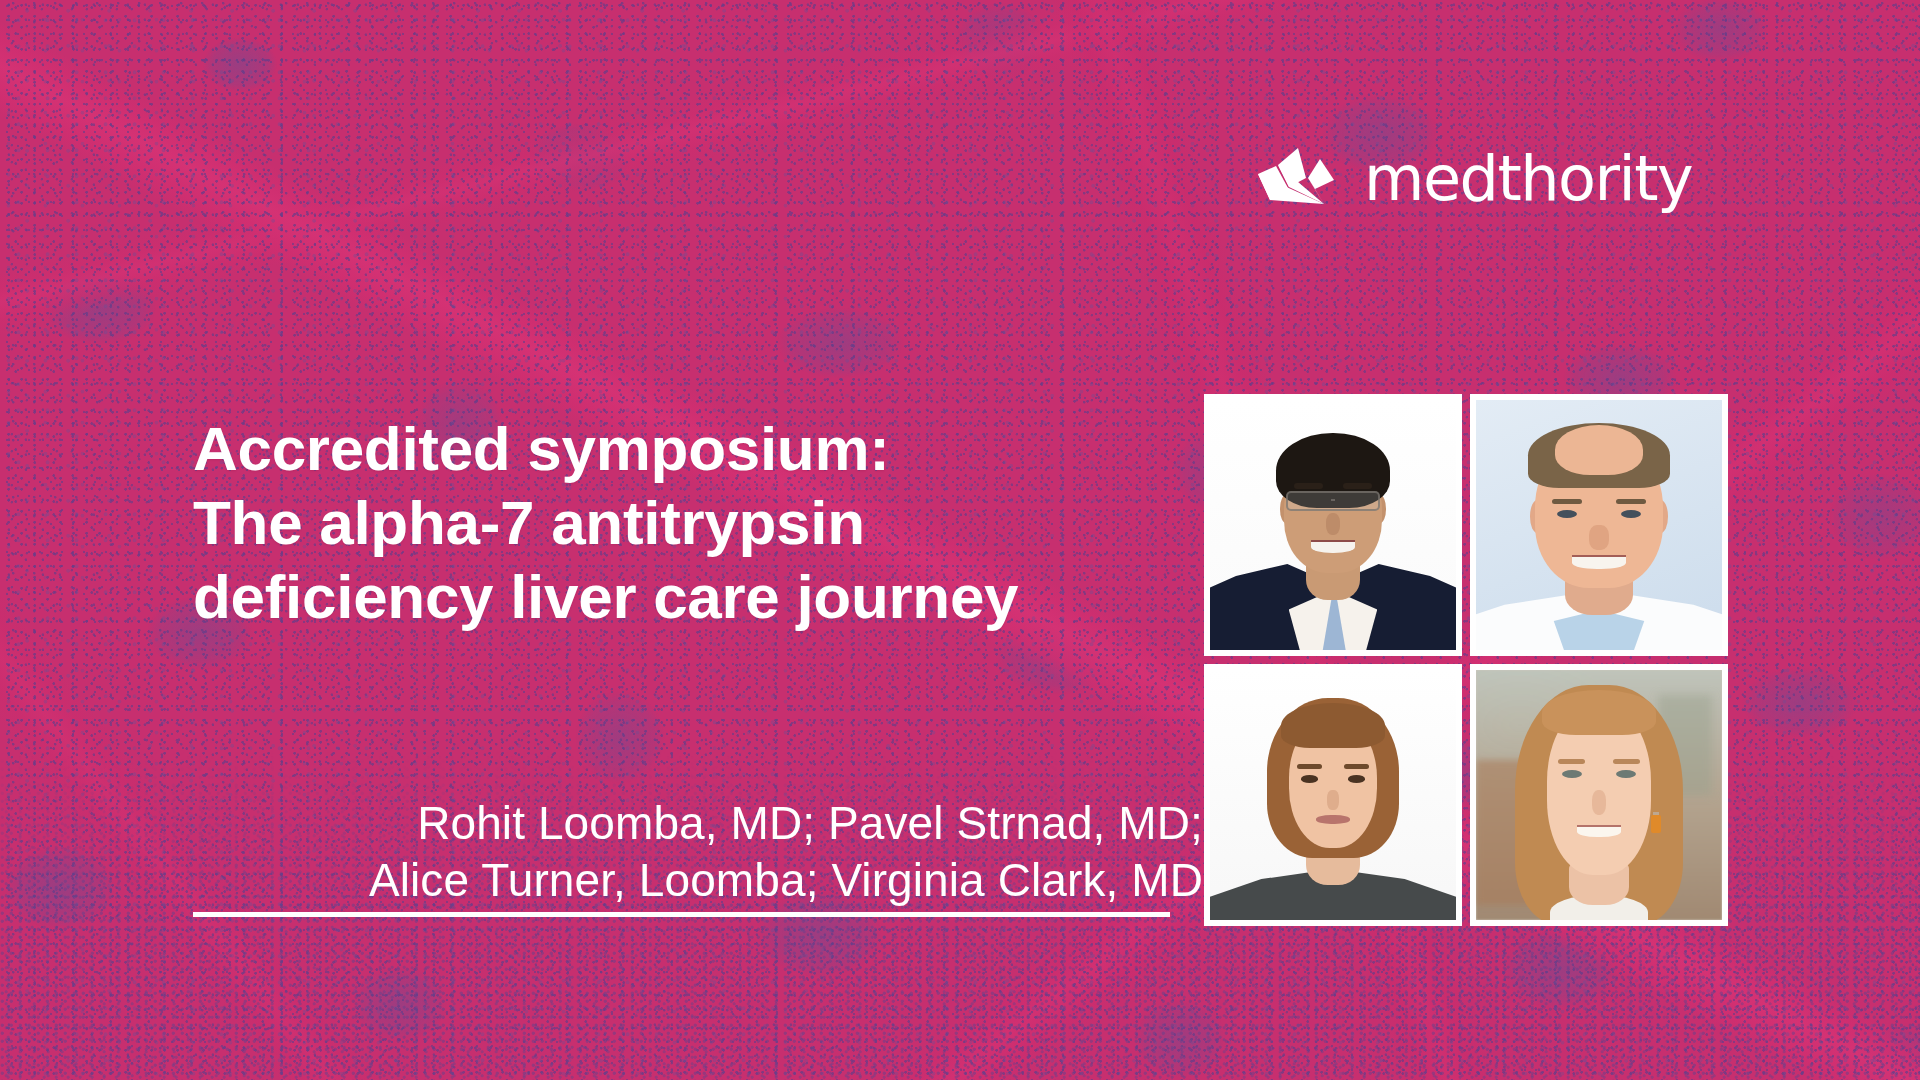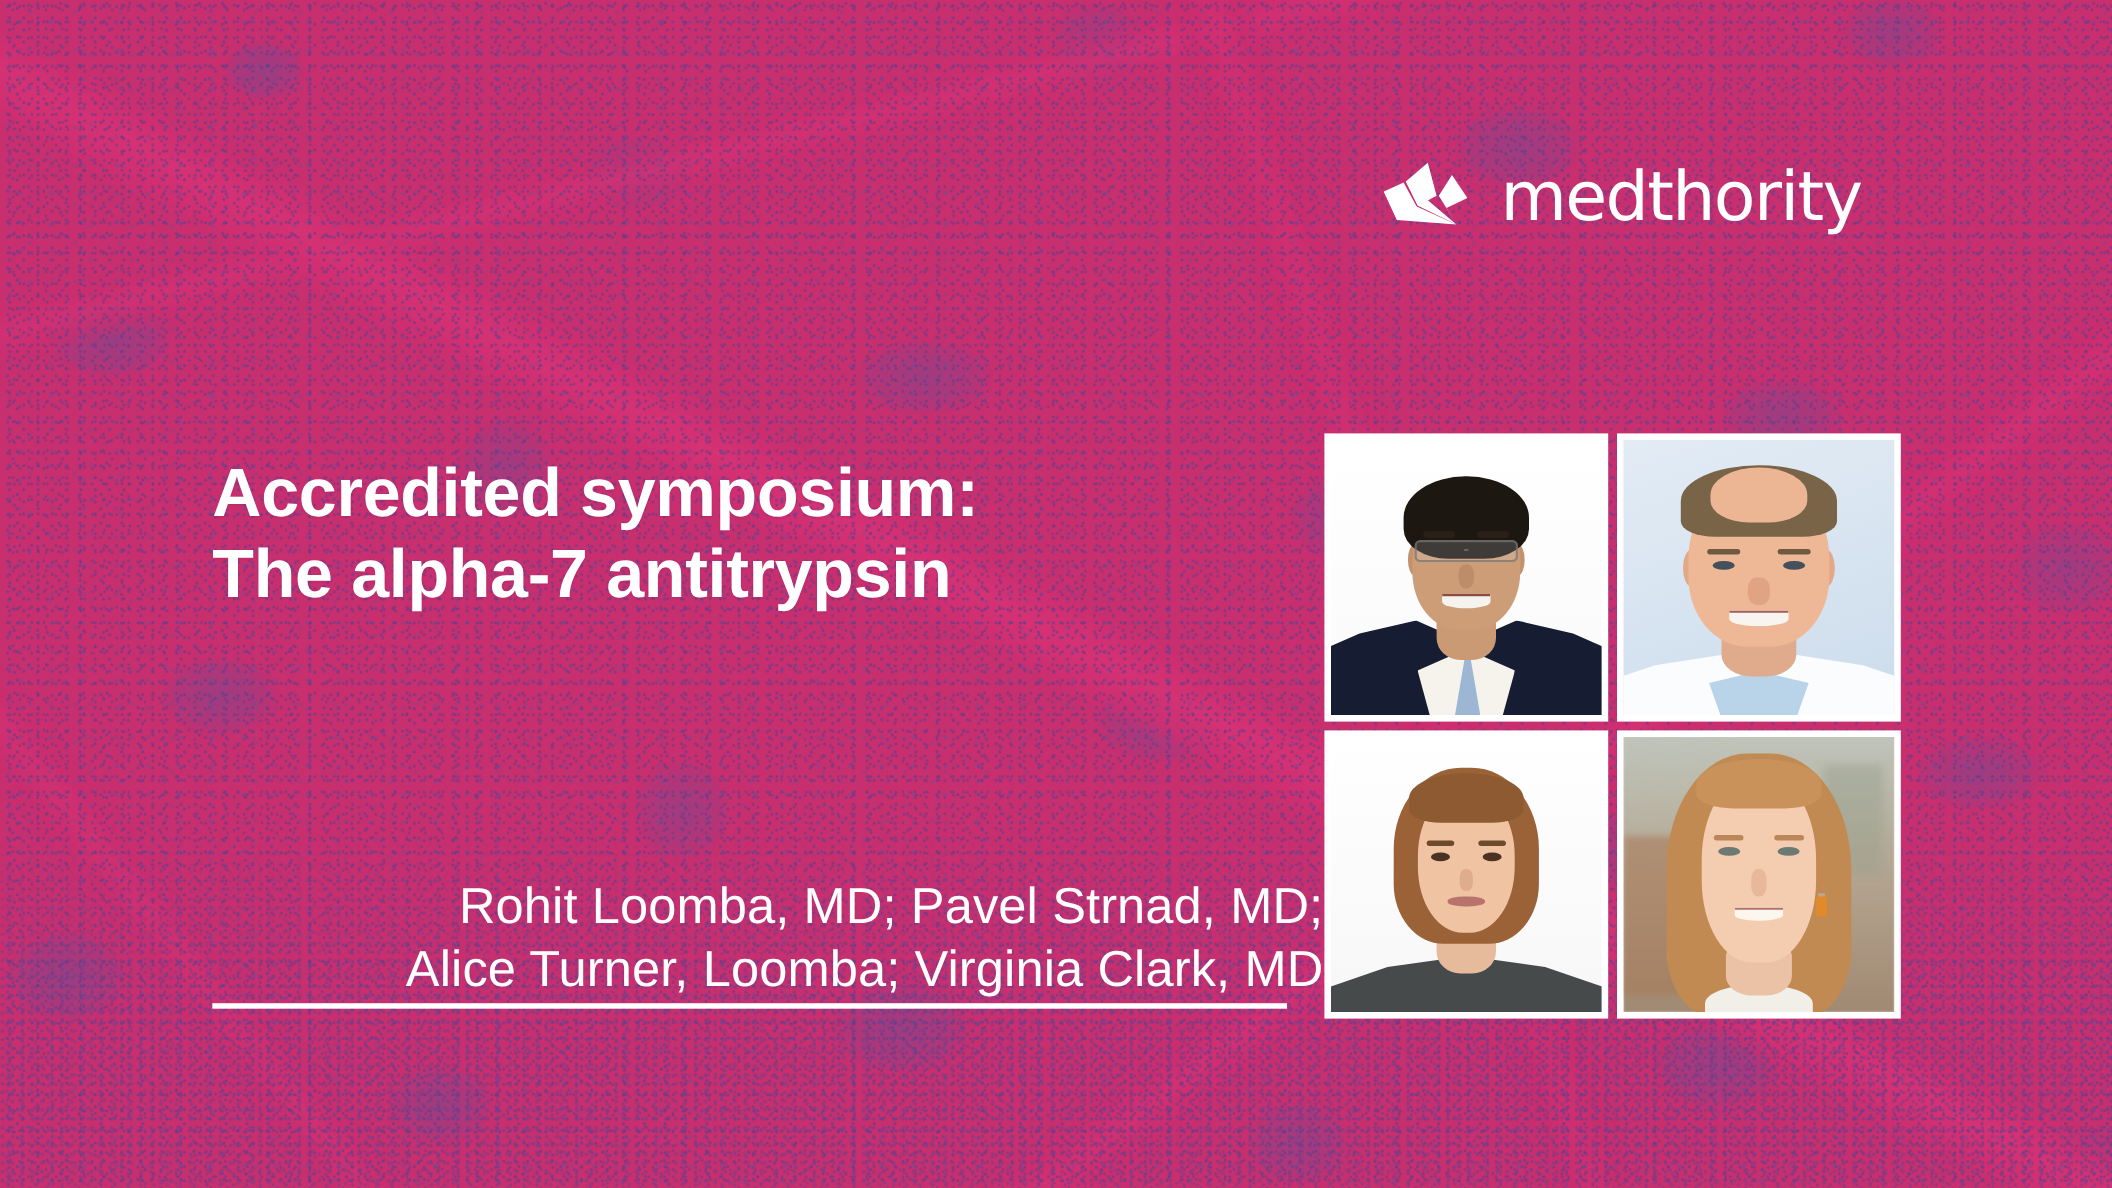--- a/index.html
+++ b/index.html
@@ -331,20 +331,21 @@
       <path d="M0 26 L66 56 L12 52 Z" fill="#ffffff"></path>
       <path d="M20 17 L66 56 L31 39 Z" fill="#ffffff"></path>
       <path d="M50 30 L66 56 L57 41 Z" fill="#ffffff"></path>
     </svg>
     <span class="logo-word">medthority</span>
   </div>
 
   <h1 class="title">
     <span class="ln">Accredited symposium:</span>
     <span class="ln">The alpha-7 antitrypsin</span>
+    <span class="ln">deficiency liver care journey</span>
   </h1>
 
   <div class="presenters">
     <span class="ln">Rohit Loomba, MD; Pavel Strnad, MD;</span>
     <span class="ln">Alice Turner, Loomba; Virginia Clark, MD</span>
   </div>
   <div class="rule"></div>
 
   <div class="photo-grid">
 

